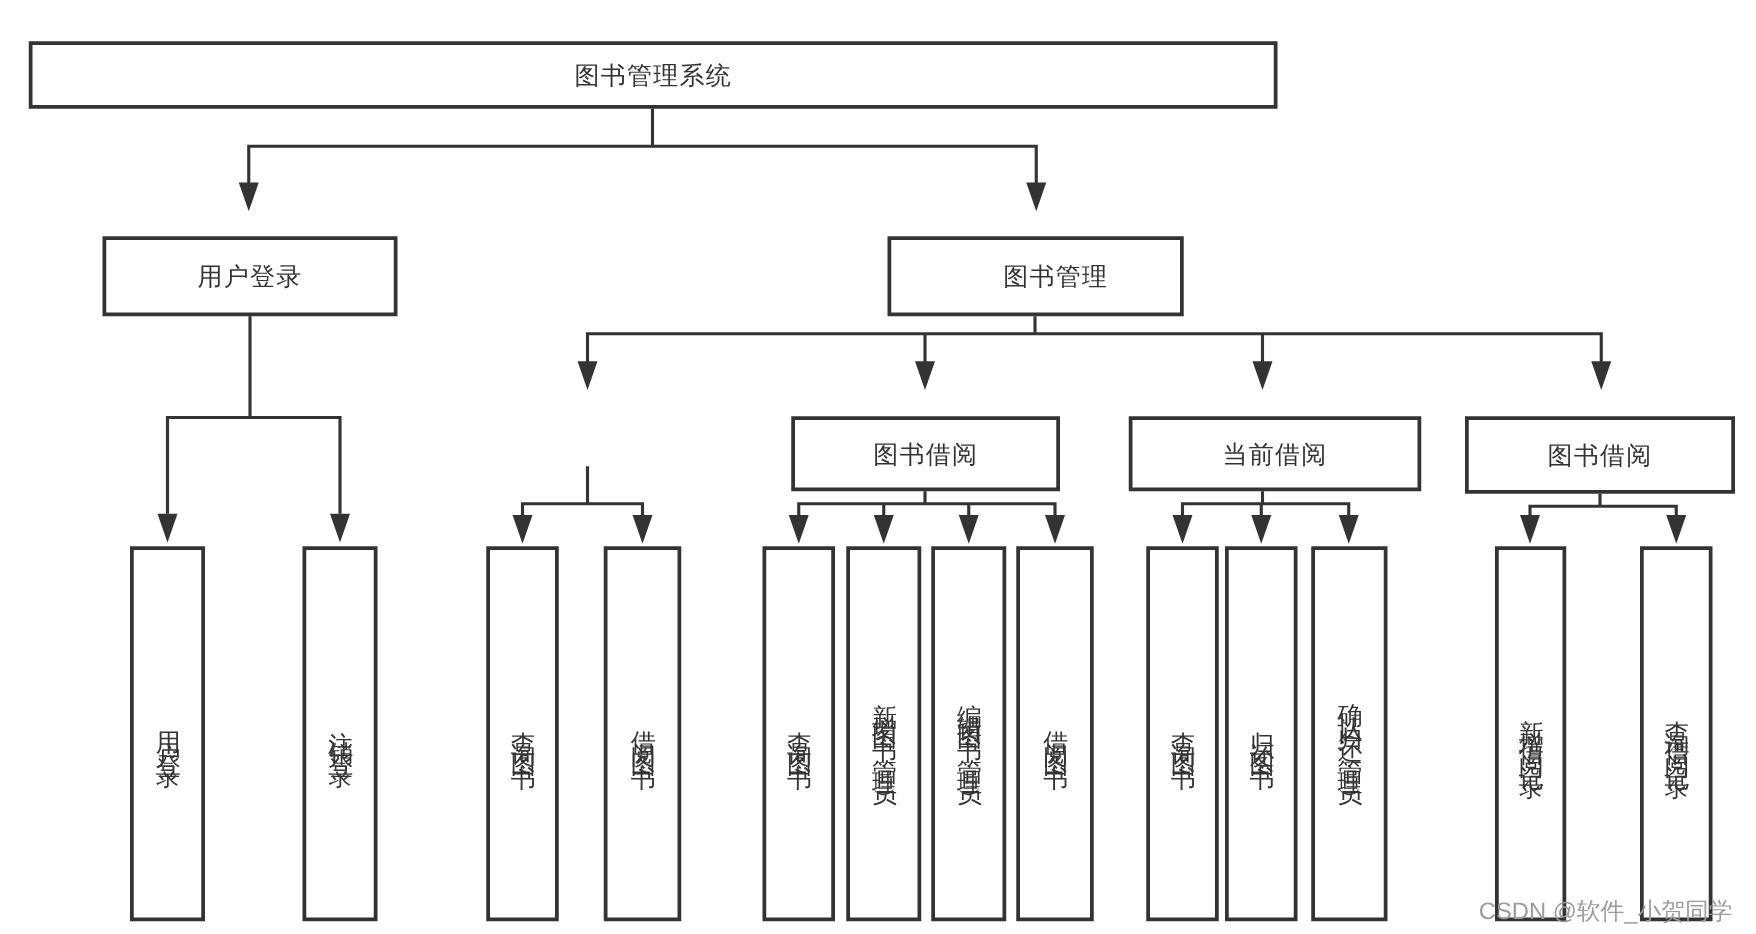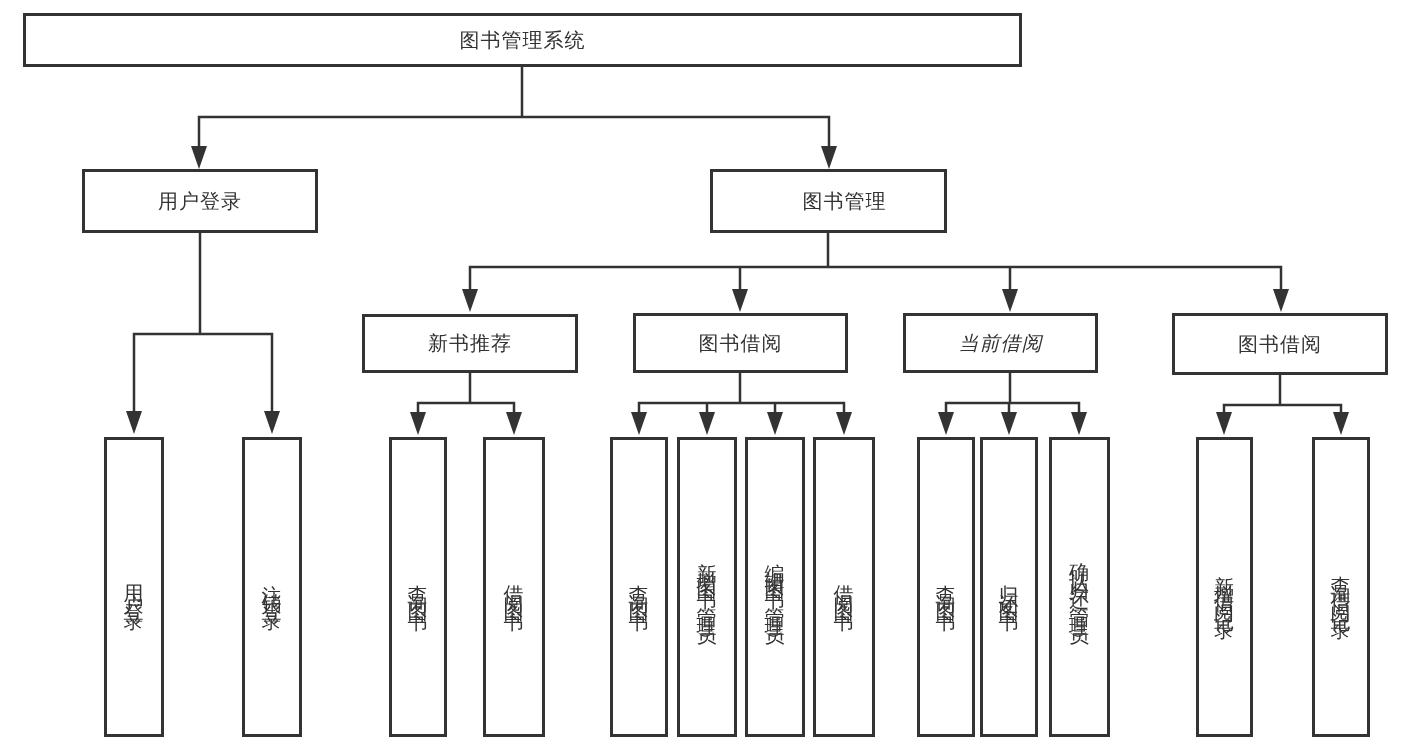--- a/index.html
+++ b/index.html
@@ -16,21 +16,21 @@
     font-family:"Liberation Sans","DejaVu Sans",sans-serif;
     overflow:hidden;
   }
   #connectors{position:absolute;left:0;top:0;z-index:1;}
   #connectors path{fill:none;stroke:var(--line);stroke-width:2.5;}
   #connectors polygon{fill:var(--line);stroke:none;}
   .hbox{
     position:absolute;z-index:2;box-sizing:border-box;
     border:3px solid var(--line);background:var(--bg);
     display:flex;align-items:center;justify-content:center;
-    font-size:20px;color:var(--text);letter-spacing:1px;
+    font-size:20px;color:var(--text);letter-spacing:1px;margin-top:20px;
   }
   .vbox{
     position:absolute;z-index:2;box-sizing:border-box;
     border:3px solid var(--line);background:var(--bg);
     display:flex;align-items:center;justify-content:center;
     top:437px;height:300px;color:var(--text);
   }
   .vtext{
     writing-mode:vertical-rl;text-orientation:mixed;
     font-size:20px;line-height:1;letter-spacing:9px;
@@ -79,23 +79,22 @@
     <path d="M1280 375 V406 M1222.75 405 H1342.25 M1224 404 V413 M1341 404 V413"></path>
     <polygon points="1216,412 1232,412 1224,435"></polygon>
     <polygon points="1333,412 1349,412 1341,435"></polygon>
   </svg>
 
   <div class="hbox" style="left:23px;top:13px;width:999px;height:54px;">图书管理系统</div>
 
   <div class="hbox" style="left:82px;top:169px;width:236px;height:64px;">用户登录</div>
   <div class="hbox" style="left:710px;top:169px;width:237px;height:64px;padding-left:32px;">图书管理</div>
 
-  <div class="hbox" style="left:362px;top:314px;width:216px;height:59px;">新书推荐</div>
   <div class="hbox" style="left:633px;top:313px;width:215px;height:60px;">图书借阅</div>
-  <div class="hbox" style="left:903px;top:313px;width:195px;height:60px;font-style:italic;">当前借阅</div>
+  <div class="hbox" style="left:903px;top:313px;width:234px;height:60px;">当前借阅</div>
   <div class="hbox" style="left:1172px;top:313px;width:216px;height:62px;">图书借阅</div>
 
   <div class="vbox" style="left:104px;width:60px;">
     <span class="vtext">用户登录</span>
   </div>
   <div class="vbox" style="left:242px;width:60px;">
     <span class="vtext">注销登录</span>
   </div>
 
   <div class="vbox" style="left:389px;width:58px;">
@@ -128,14 +127,15 @@
     <span class="vtext">确认归还（管理员）</span>
   </div>
 
   <div class="vbox" style="left:1196px;width:57px;">
     <span class="vtext">新增借阅记录</span>
   </div>
   <div class="vbox" style="left:1312px;width:58px;">
     <span class="vtext">查询借阅记录</span>
   </div>
 
+  <div class="watermark">CSDN @软件_小贺同学</div>
 
 </div>
 
 </body></html>

